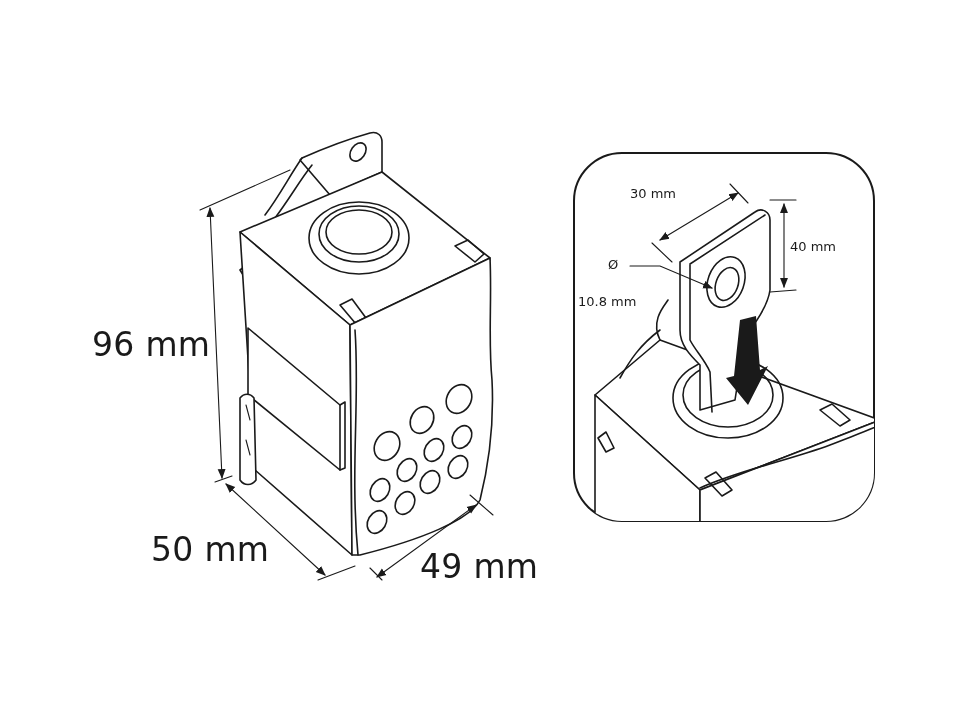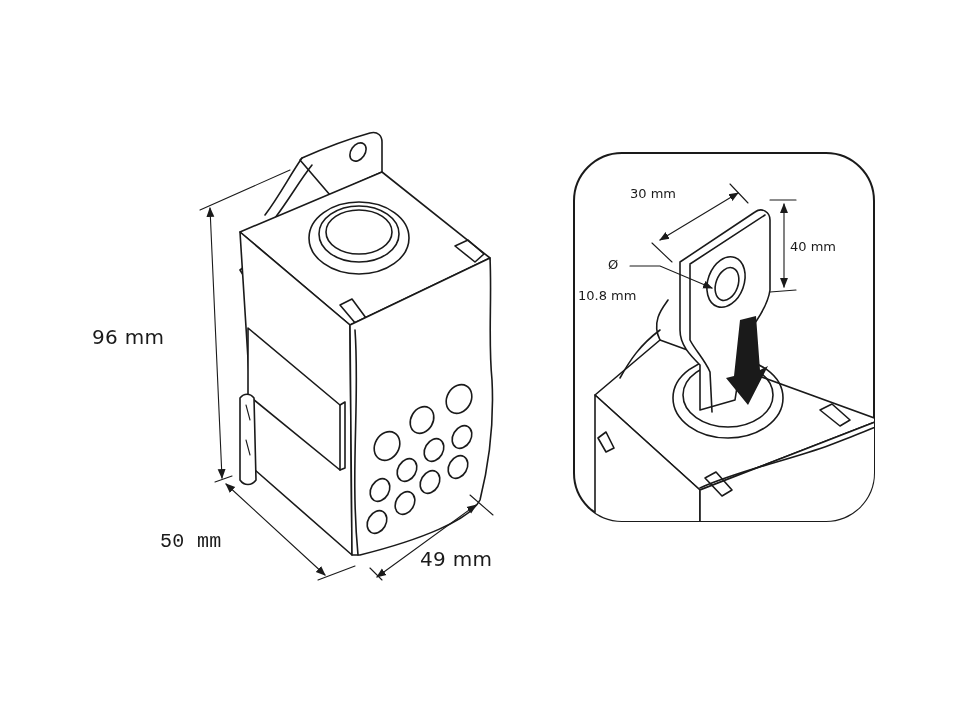--- a/index.html
+++ b/index.html
@@ -1,19 +1,19 @@
 <!DOCTYPE html>
 <html><head>
 <meta charset="utf-8">
 <style>
   html, body { margin: 0; padding: 0; background: #ffffff; }
   body { width: 966px; height: 714px; position: relative; overflow: hidden; font-family: "DejaVu Sans", sans-serif; }
   #canvas { position: absolute; left: 0; top: 0; width: 966px; height: 714px; }
   .dim-label { position: absolute; color: #1a1a1a; white-space: nowrap; font-family: "DejaVu Sans", sans-serif; }
-  .big { font-size: 20px; letter-spacing: 0.3px; }
+  .big { font-size: 33px; letter-spacing: 0.3px; }
   .small { font-size: 13px; }
   .line { fill: none; stroke: #1a1a1a; stroke-width: 1.6; stroke-linejoin: round; stroke-linecap: round; }
   .thin { fill: none; stroke: #1a1a1a; stroke-width: 1.1; stroke-linecap: round; }
   .fillw { fill: #ffffff; stroke: #1a1a1a; stroke-width: 1.6; stroke-linejoin: round; }
   .arrowhead { fill: #1a1a1a; }
 </style>
 </head>
 <body>
 
 <svg id="canvas" viewBox="0 0 966 714">
@@ -115,19 +115,19 @@
     <line class="thin" x1="730" y1="184" x2="748" y2="203"></line>
     <line class="thin" x1="660" y1="240" x2="738" y2="193" marker-start="url(#ah)" marker-end="url(#ah)"></line>
     <line class="thin" x1="770" y1="200" x2="796" y2="200"></line>
     <line class="thin" x1="770" y1="292" x2="796" y2="290"></line>
     <line class="thin" x1="784" y1="204" x2="784" y2="287" marker-start="url(#ah)" marker-end="url(#ah)"></line>
     <path class="thin" d="M630,266 L660,266 L712,288" marker-end="url(#ah)"></path>
   </g>
 </svg>
 
 <div class="dim-label big" style="left:92px; top:325px;">96 mm</div>
-<div class="dim-label big" style="left:160px; top:530px;font-family:Liberation Mono, monospace;">50 mm</div>
+<div class="dim-label big" style="left:151px; top:530px;">50 mm</div>
 <div class="dim-label big" style="left:420px; top:547px;text-align:center;">49 mm</div>
 
 <div class="dim-label small" style="left:630px; top:186px;">30 mm</div>
 <div class="dim-label small" style="left:790px; top:239px;text-align:right;">40 mm</div>
 <div class="dim-label small" style="left:608px; top:257px;">Ø</div>
-<div class="dim-label small" style="left:578px; top:288px;text-align:center;">10.8 mm</div>
+<div class="dim-label small" style="left:578px; top:294px;text-align:center;">10.8 mm</div>
 
 </body></html>

